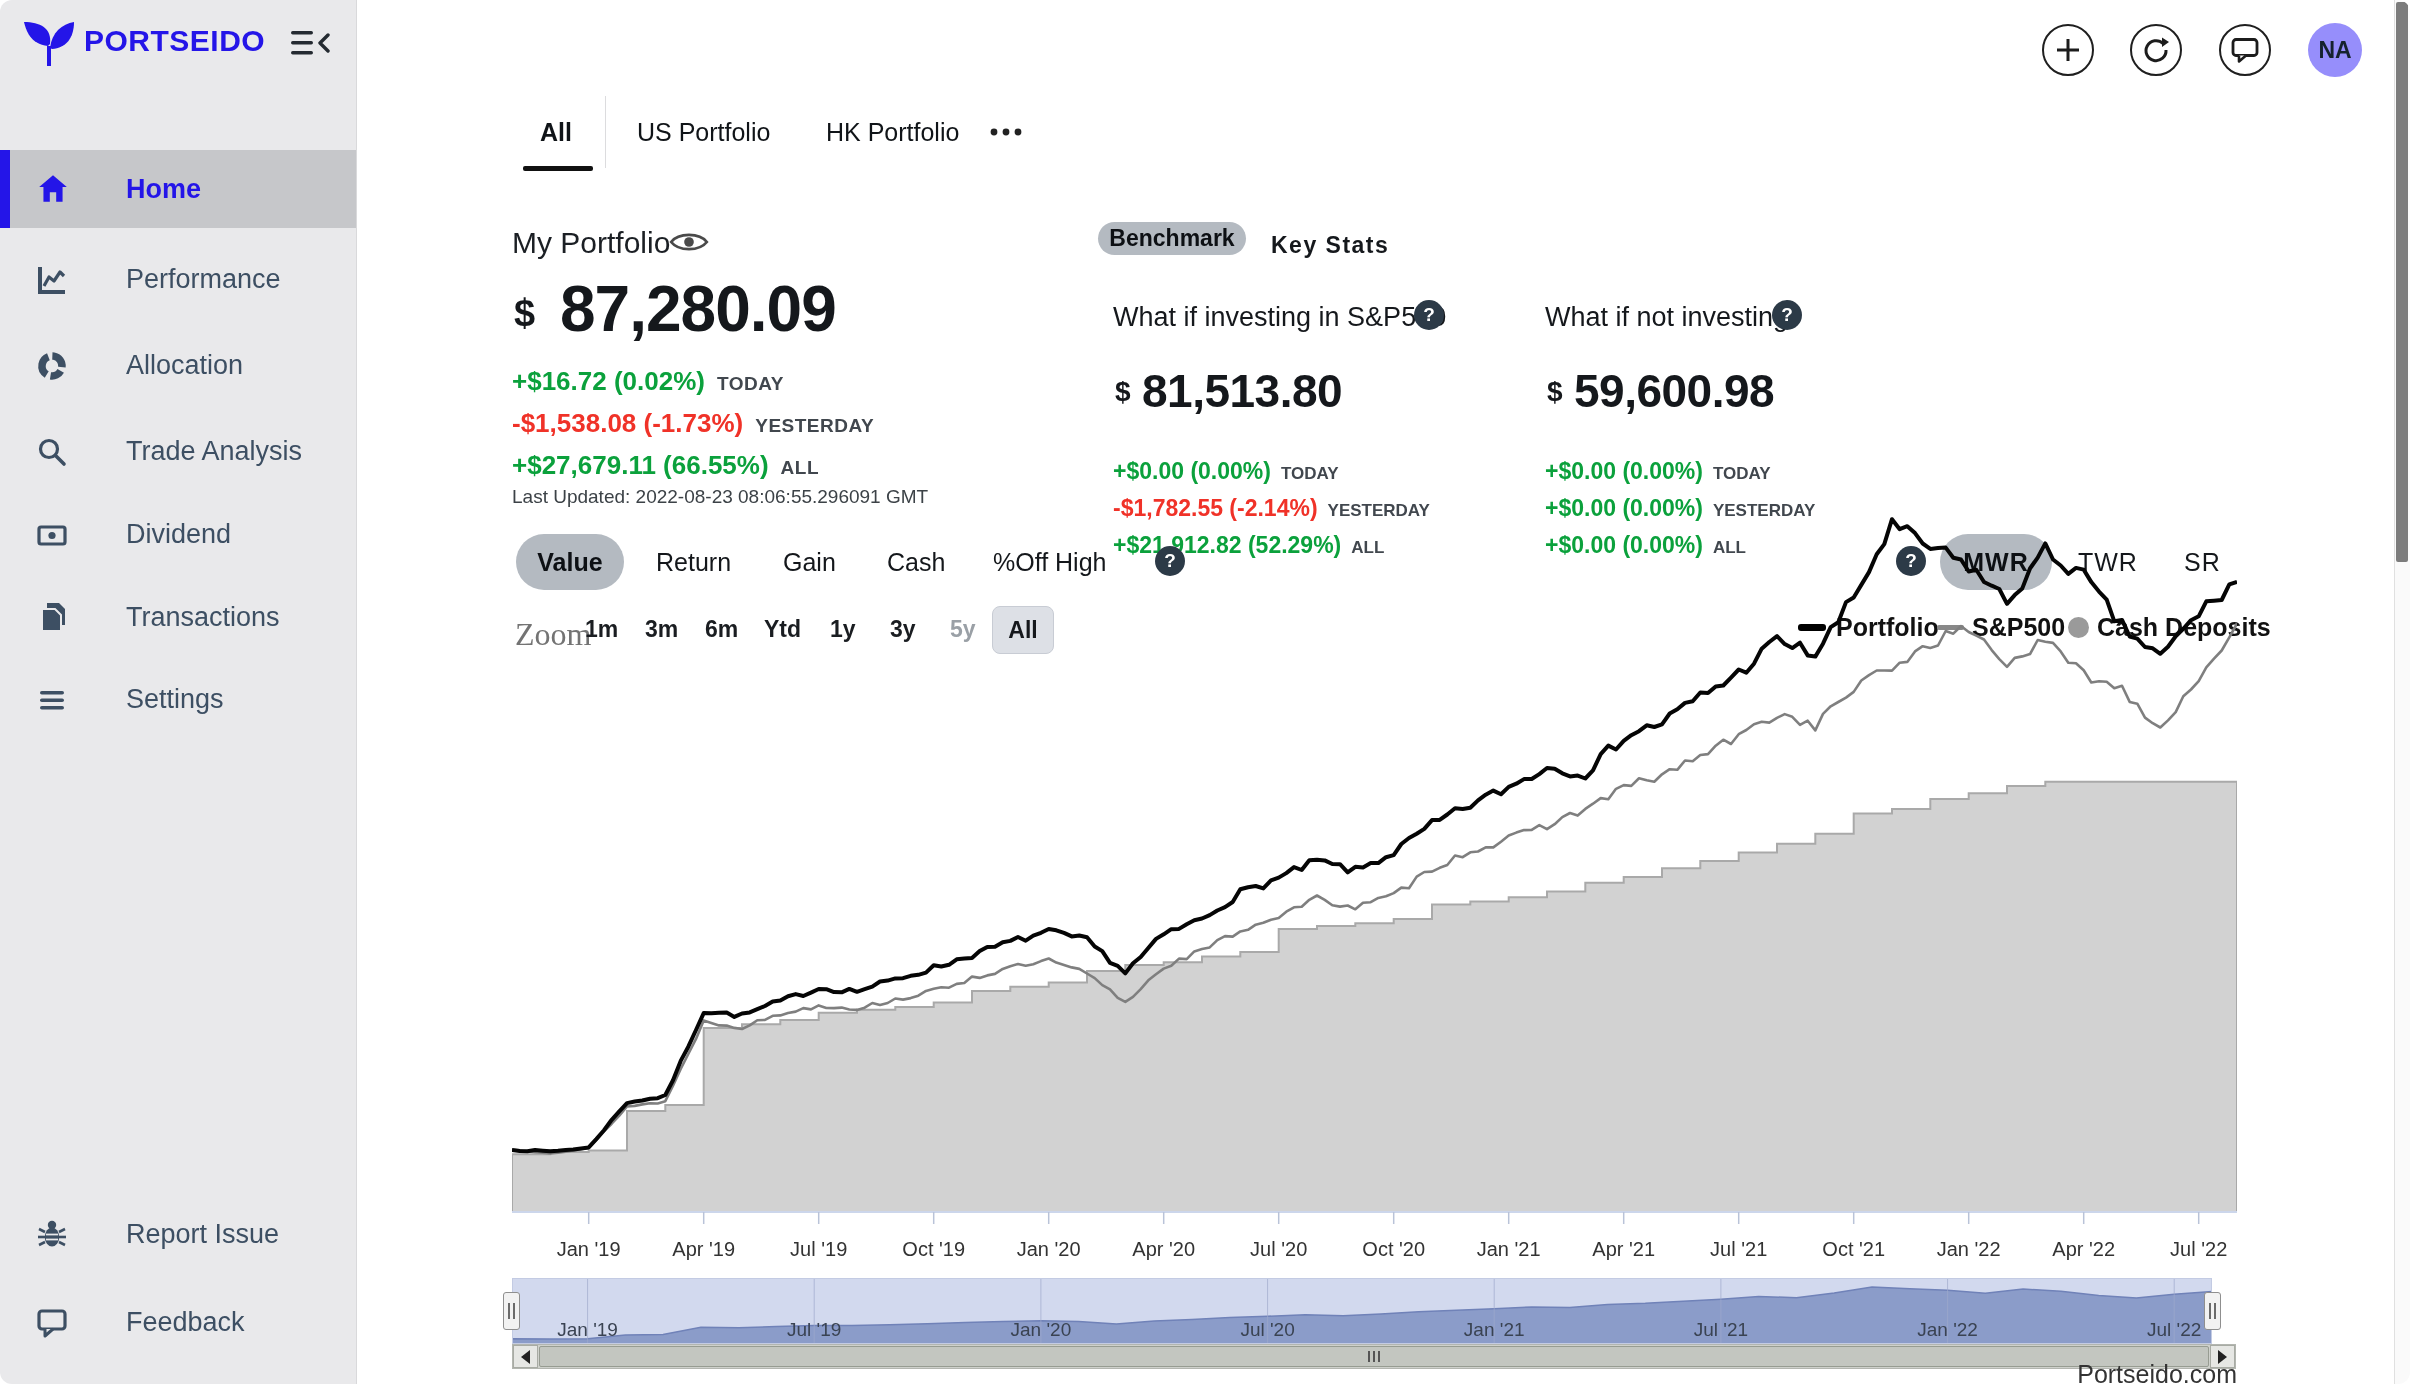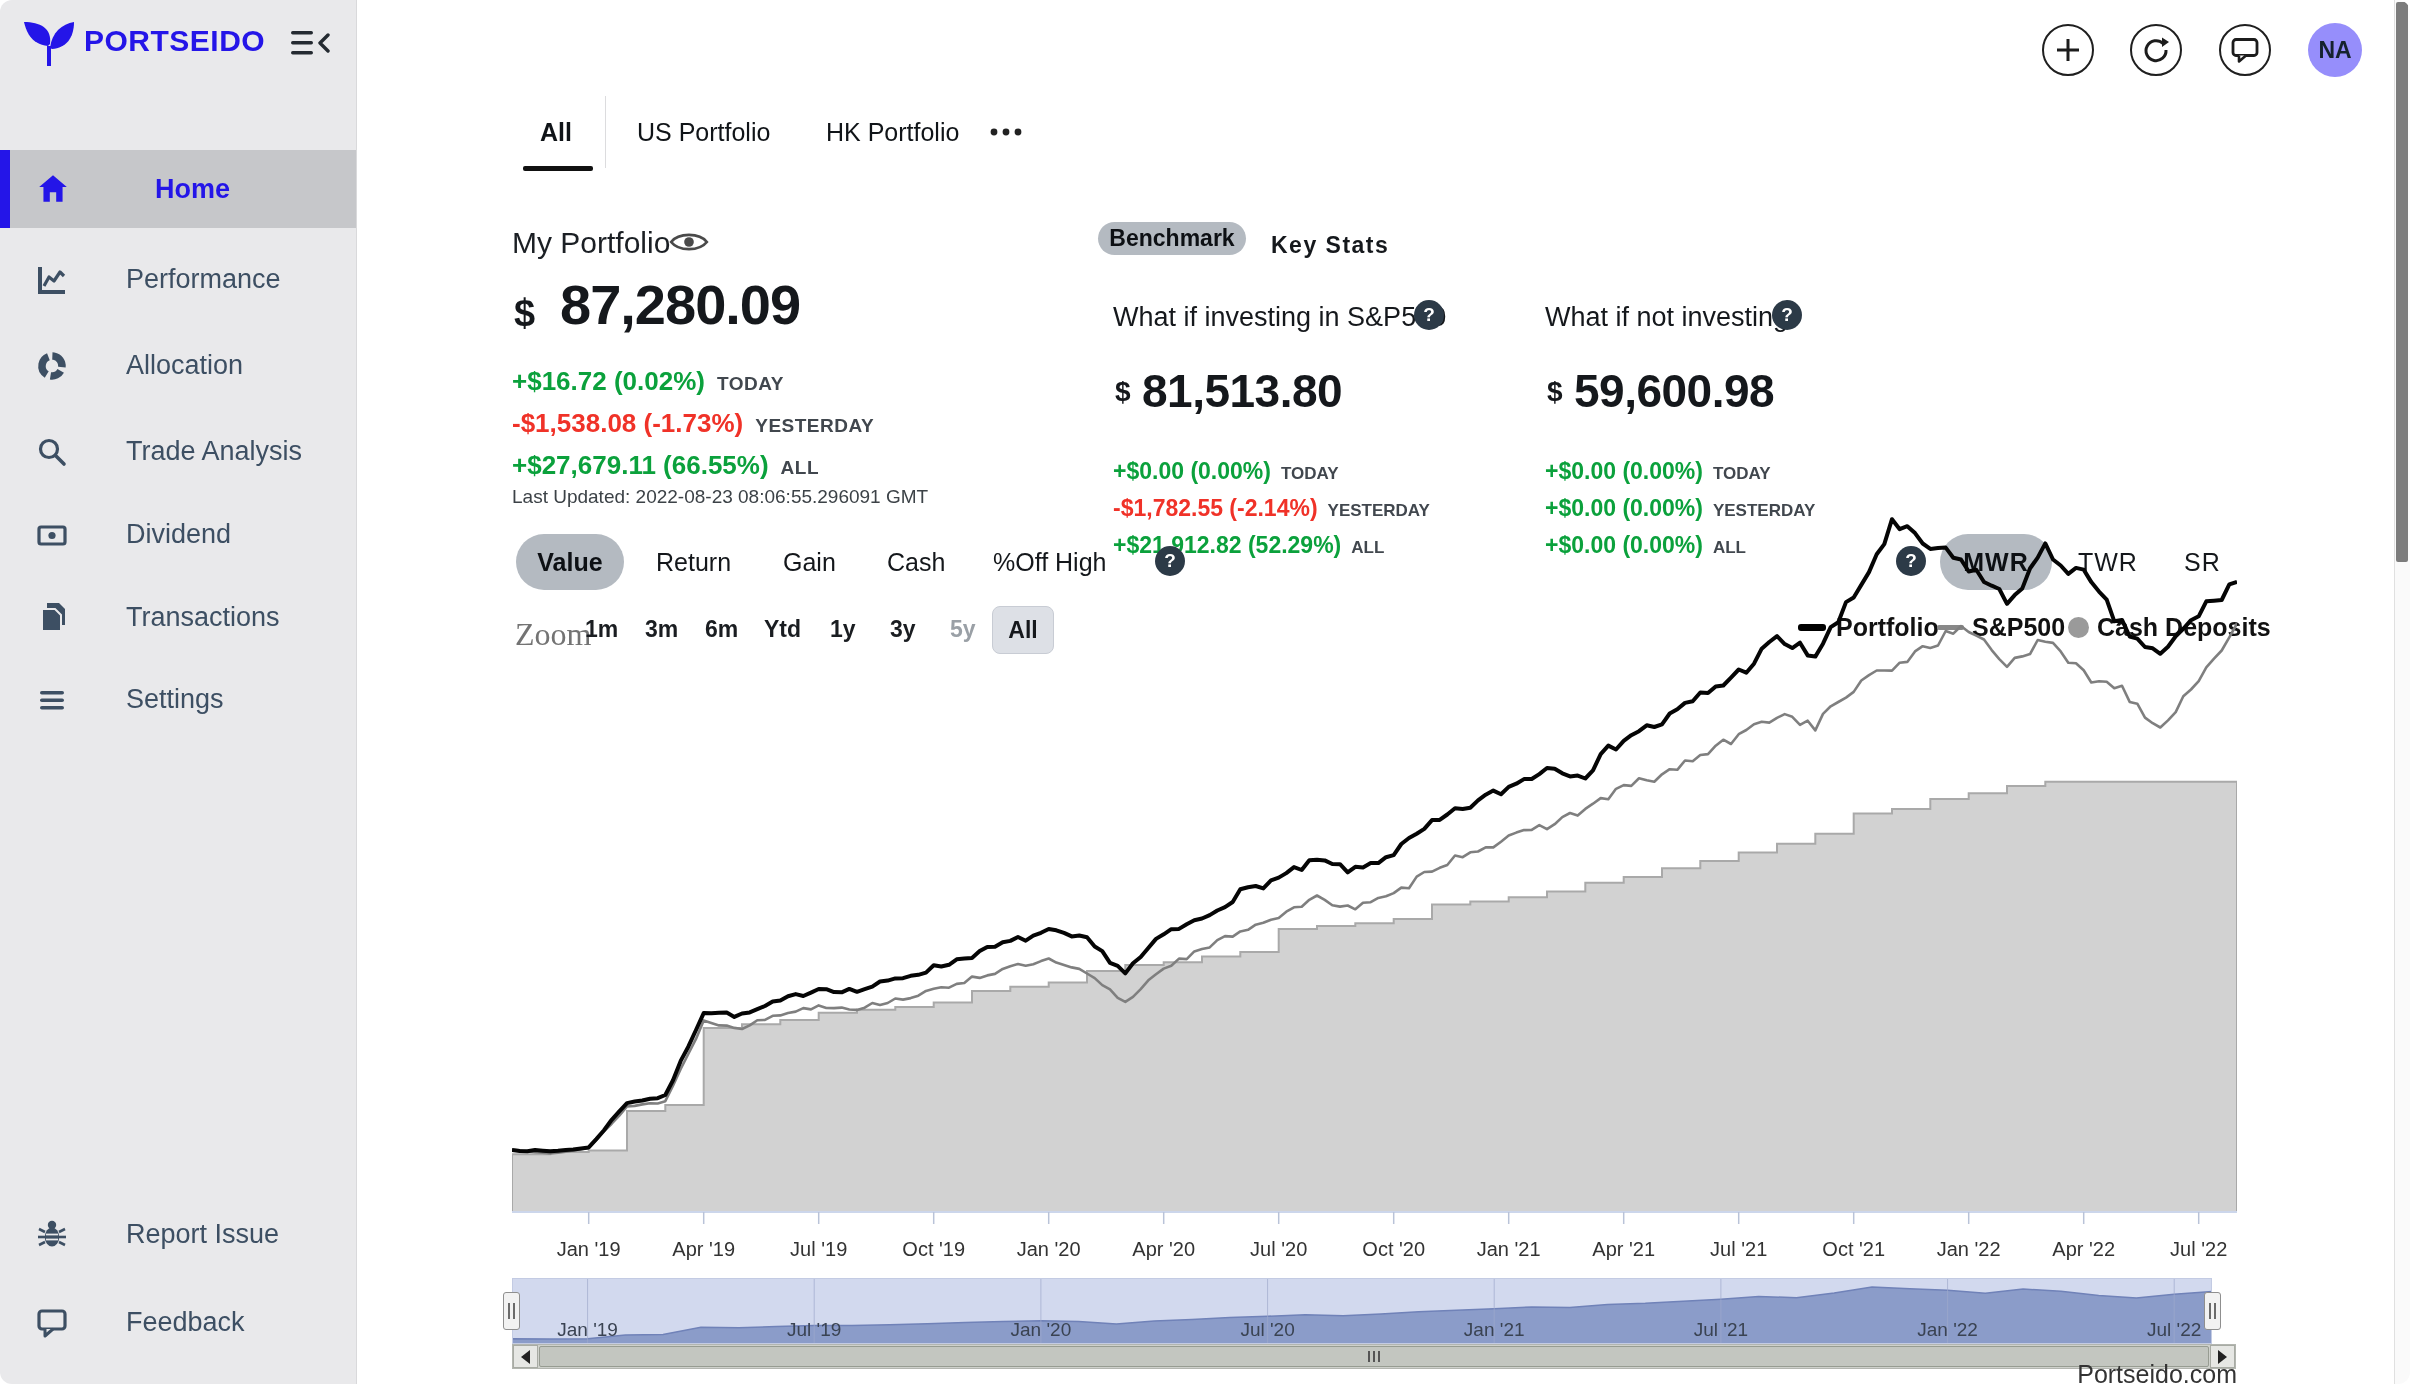--- a/index.html
+++ b/index.html
@@ -5,34 +5,34 @@
   html,body{margin:0;padding:0;background:#fff;}
   #app{position:relative;width:2410px;height:1384px;background:#ffffff;overflow:hidden;
        font-family:"Liberation Sans",sans-serif;color:#15181c;border-radius:12px;}
   .abs{position:absolute;}
   
   #sidebar{left:0;top:0;width:356px;height:1384px;background:#e9e9eb;border-right:1px solid #d9d9db;}
   .brand-text{left:84px;top:24px;font-size:30px;font-weight:800;color:#2415e8;letter-spacing:.5px;}
   .side-item-label{font-size:27px;font-weight:500;color:#3d4f63;}
   .active-row{left:0;top:150px;width:356px;height:78px;background:#c6c7ca;}
   .active-bar{left:0;top:150px;width:10px;height:78px;background:#2415e8;}
-  .home-label{color:#2415e8;font-weight:700;margin-left:29px;}
+  .home-label{color:#2415e8;font-weight:700;}
   
   .circle-btn{width:52px;height:52px;border:2.5px solid #1f1f1f;border-radius:50%;background:#fff;
     display:flex;align-items:center;justify-content:center;box-sizing:border-box;}
   #avatar{width:54px;height:54px;border-radius:50%;background:#968efb;display:flex;align-items:center;
     justify-content:center;font-size:23px;font-weight:700;color:#16222e;}
   
   .ptab{font-size:25px;color:#101418;}
   .tab-underline{background:#111;height:5px;border-radius:2px;}
   .tab-divider{width:1px;background:#dcdcde;}
   
   .sum-title{font-size:30px;font-weight:500;color:#1b1f24;}
   .big-cur{font-size:38px;font-weight:700;}
-  .big-val{font-size:56px;font-weight:800;letter-spacing:-1px;}
+  .big-val{font-size:64px;font-weight:800;letter-spacing:-1px;}
   .delta{font-size:26px;font-weight:600;}
   .delta.pos{color:#0ba13c;} .delta.neg{color:#f03228;}
   .stat-label{font-size:19px;font-weight:700;color:#41474e;margin-left:12px;letter-spacing:.5px;}
   .updated{font-size:19px;color:#3c4247;}
   
   .pill{background:#b4bac1;border-radius:28px;display:flex;align-items:center;justify-content:center;
     font-weight:700;color:#0d1014;}
   .toggle-alt{font-size:23px;font-weight:600;letter-spacing:1.5px;color:#15181c;}
   .card-title{font-size:27px;color:#15181c;}
   .q-icon{width:30px;height:30px;border-radius:50%;background:#2c3a47;color:#fff;font-size:19px;

